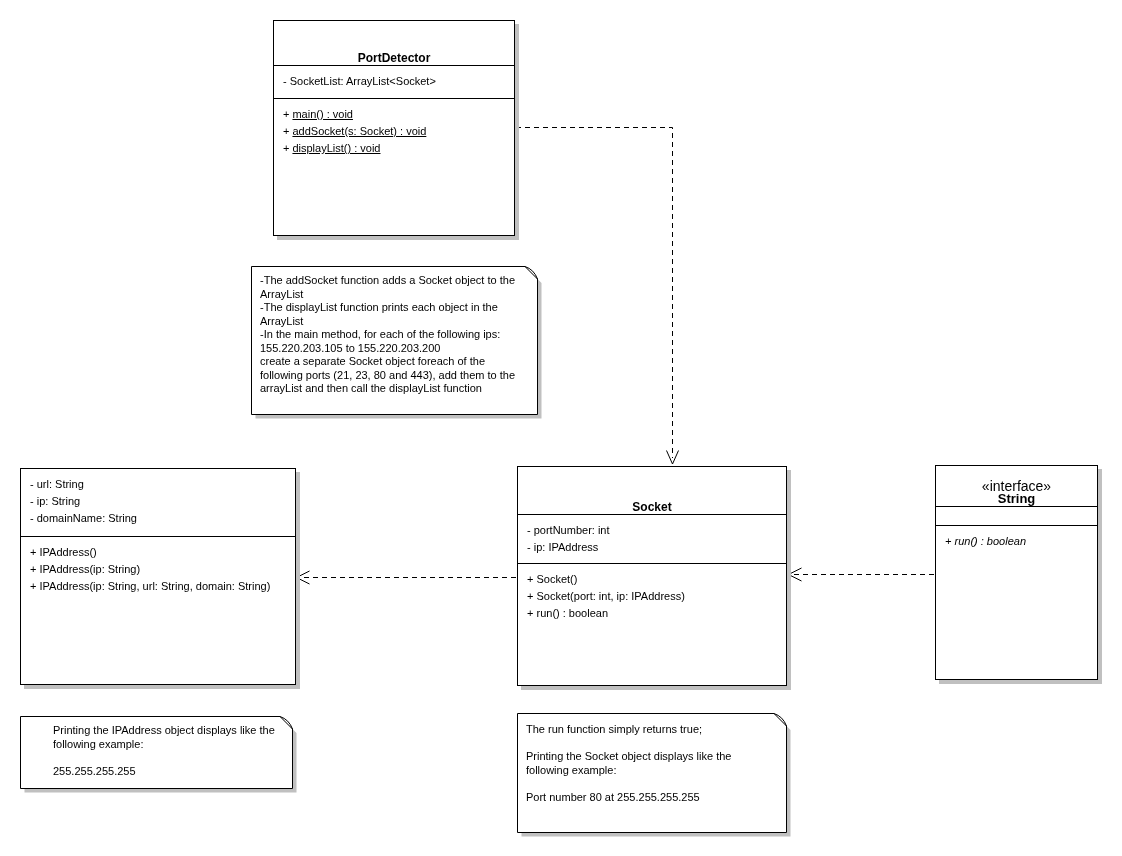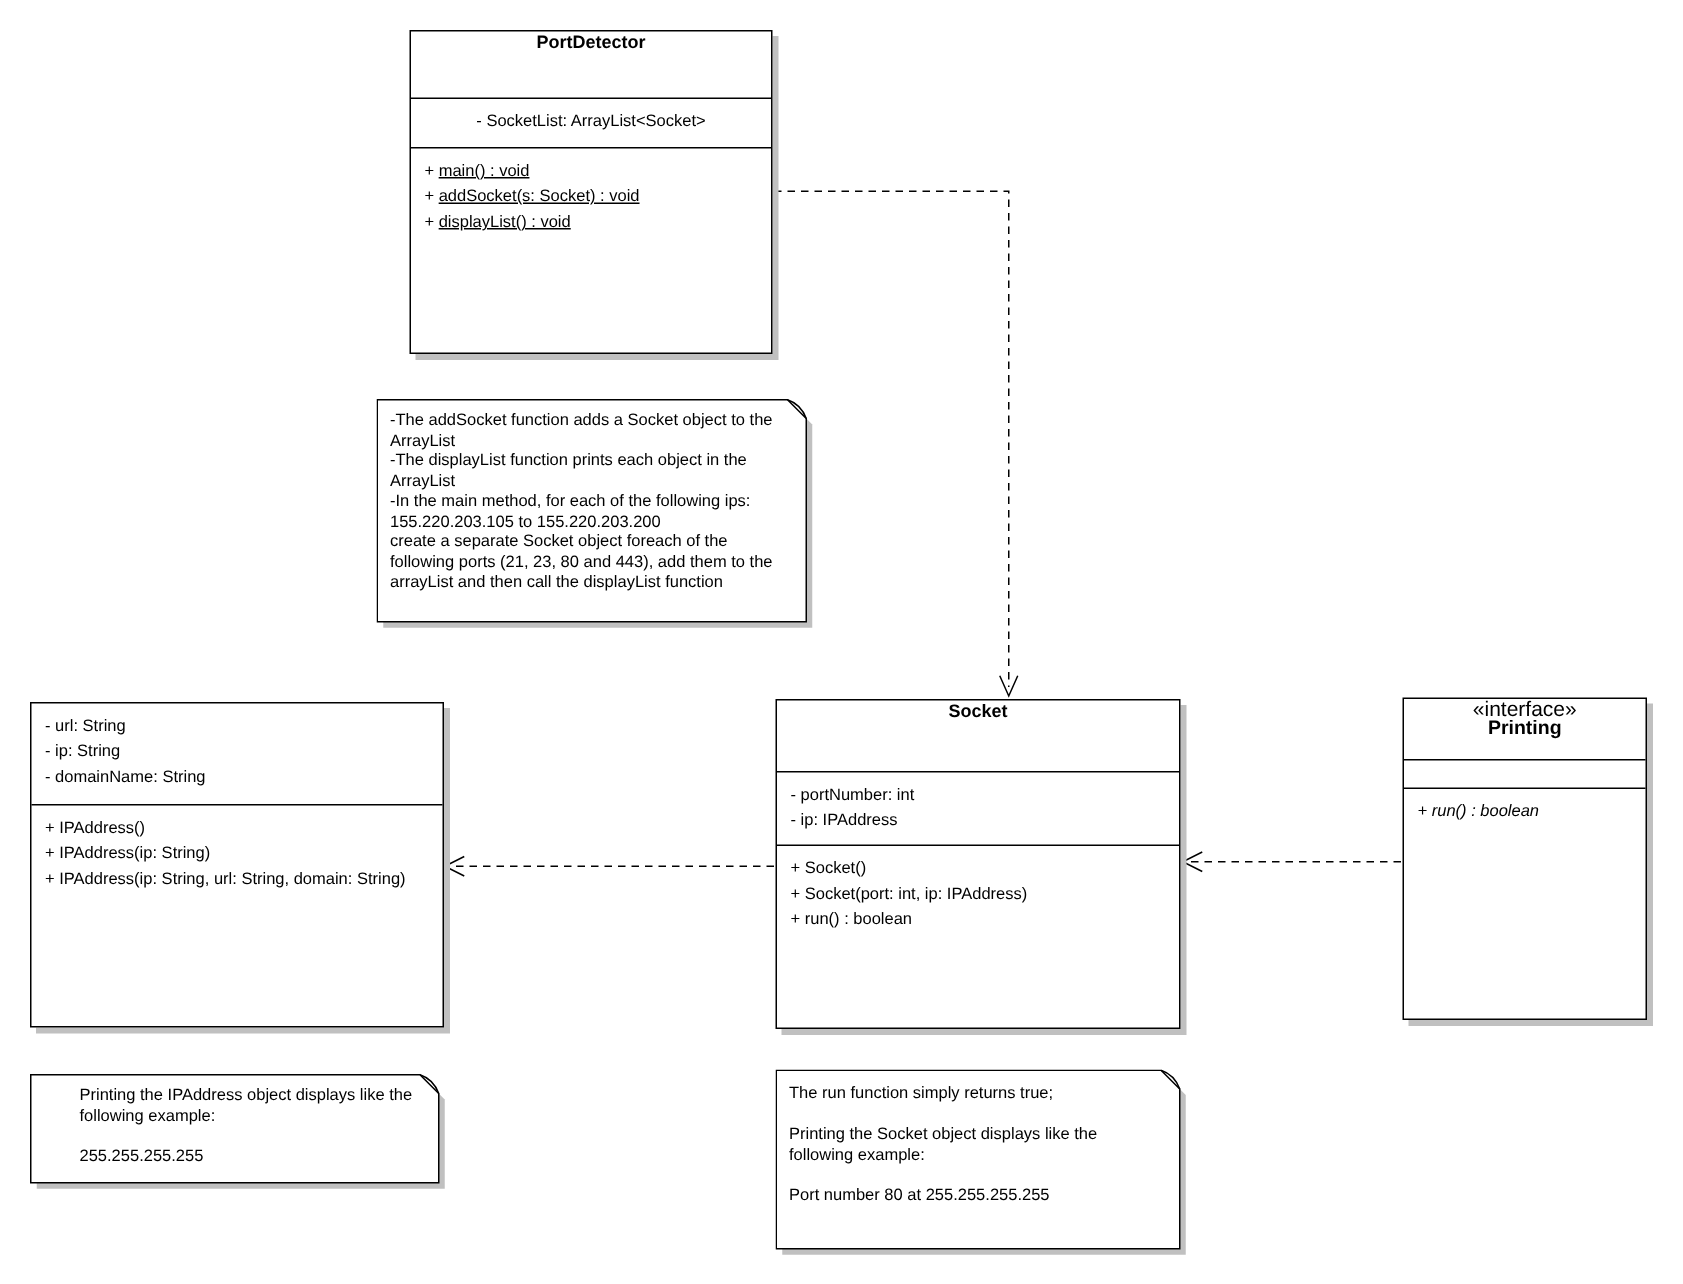--- a/index.html
+++ b/index.html
@@ -41,21 +41,21 @@
     box-sizing: border-box;
     display: flex;
     flex-direction: column;
     font-size: 11px;
   }
   .uml-title {
     border-bottom: 1px solid #000000;
     display: flex;
     flex-direction: column;
     align-items: center;
-    justify-content: flex-start;
+    justify-content: flex-end;
     font-weight: bold;
     font-size: 12px;
     box-sizing: border-box;
     flex: 0 0 auto;
   }
   .uml-stereotype {
     font-weight: normal;
     font-size: 14px;
     line-height: 12px;
   }
@@ -136,21 +136,21 @@
     <g>
       <path class="dash-line" d="M934,574.5 H792"></path>
       <path class="arrow-head" d="M801.5,568 L788.5,574.5 L801.5,581"></path>
     </g>
   </svg>
 
   <div class="uml-class" style="left:273px; top:20px; width:242px; height:216px;">
     <div class="uml-title" style="height:45px;">
       <span class="uml-title-name">PortDetector</span>
     </div>
-    <div class="uml-compartment uml-attrs" style="height:33px;text-align:center;">
+    <div class="uml-compartment uml-attrs" style="height:33px;">
       <div class="uml-line">- SocketList: ArrayList&lt;Socket&gt;</div>
     </div>
     <div class="uml-compartment uml-methods">
       <div class="uml-line"><span class="m-pre">+</span><span class="u">main() : void</span></div>
       <div class="uml-line"><span class="m-pre">+</span><span class="u">addSocket(s: Socket) : void</span></div>
       <div class="uml-line"><span class="m-pre">+</span><span class="u">displayList() : void</span></div>
     </div>
   </div>
 
   <div class="uml-class" style="left:20px; top:468px; width:276px; height:217px;">
@@ -177,21 +177,21 @@
     <div class="uml-compartment uml-methods">
       <div class="uml-line">+ Socket()</div>
       <div class="uml-line">+ Socket(port: int, ip: IPAddress)</div>
       <div class="uml-line">+ run() : boolean</div>
     </div>
   </div>
 
   <div class="uml-class" style="left:935px; top:465px; width:163px; height:215px;">
     <div class="uml-title" style="height:41px;">
       <span class="uml-stereotype">«interface»</span>
-      <span class="uml-title-name" style="font-size:13px;">Printing</span>
+      <span class="uml-title-name" style="font-size:13px;">String</span>
     </div>
     <div class="uml-compartment uml-attrs" style="height:19px;"></div>
     <div class="uml-compartment uml-methods">
       <div class="uml-line i">+ run() : boolean</div>
     </div>
   </div>
 
   <div class="note" style="left:251px; top:266px; width:287px; height:149px;">
     <svg class="note-svg" width="293" height="155" viewBox="0 0 293 155">
       <path class="note-shadow" d="M4.5,4.5 L278,4.5 L290.5,17 L290.5,152.5 L4.5,152.5 Z"></path>

